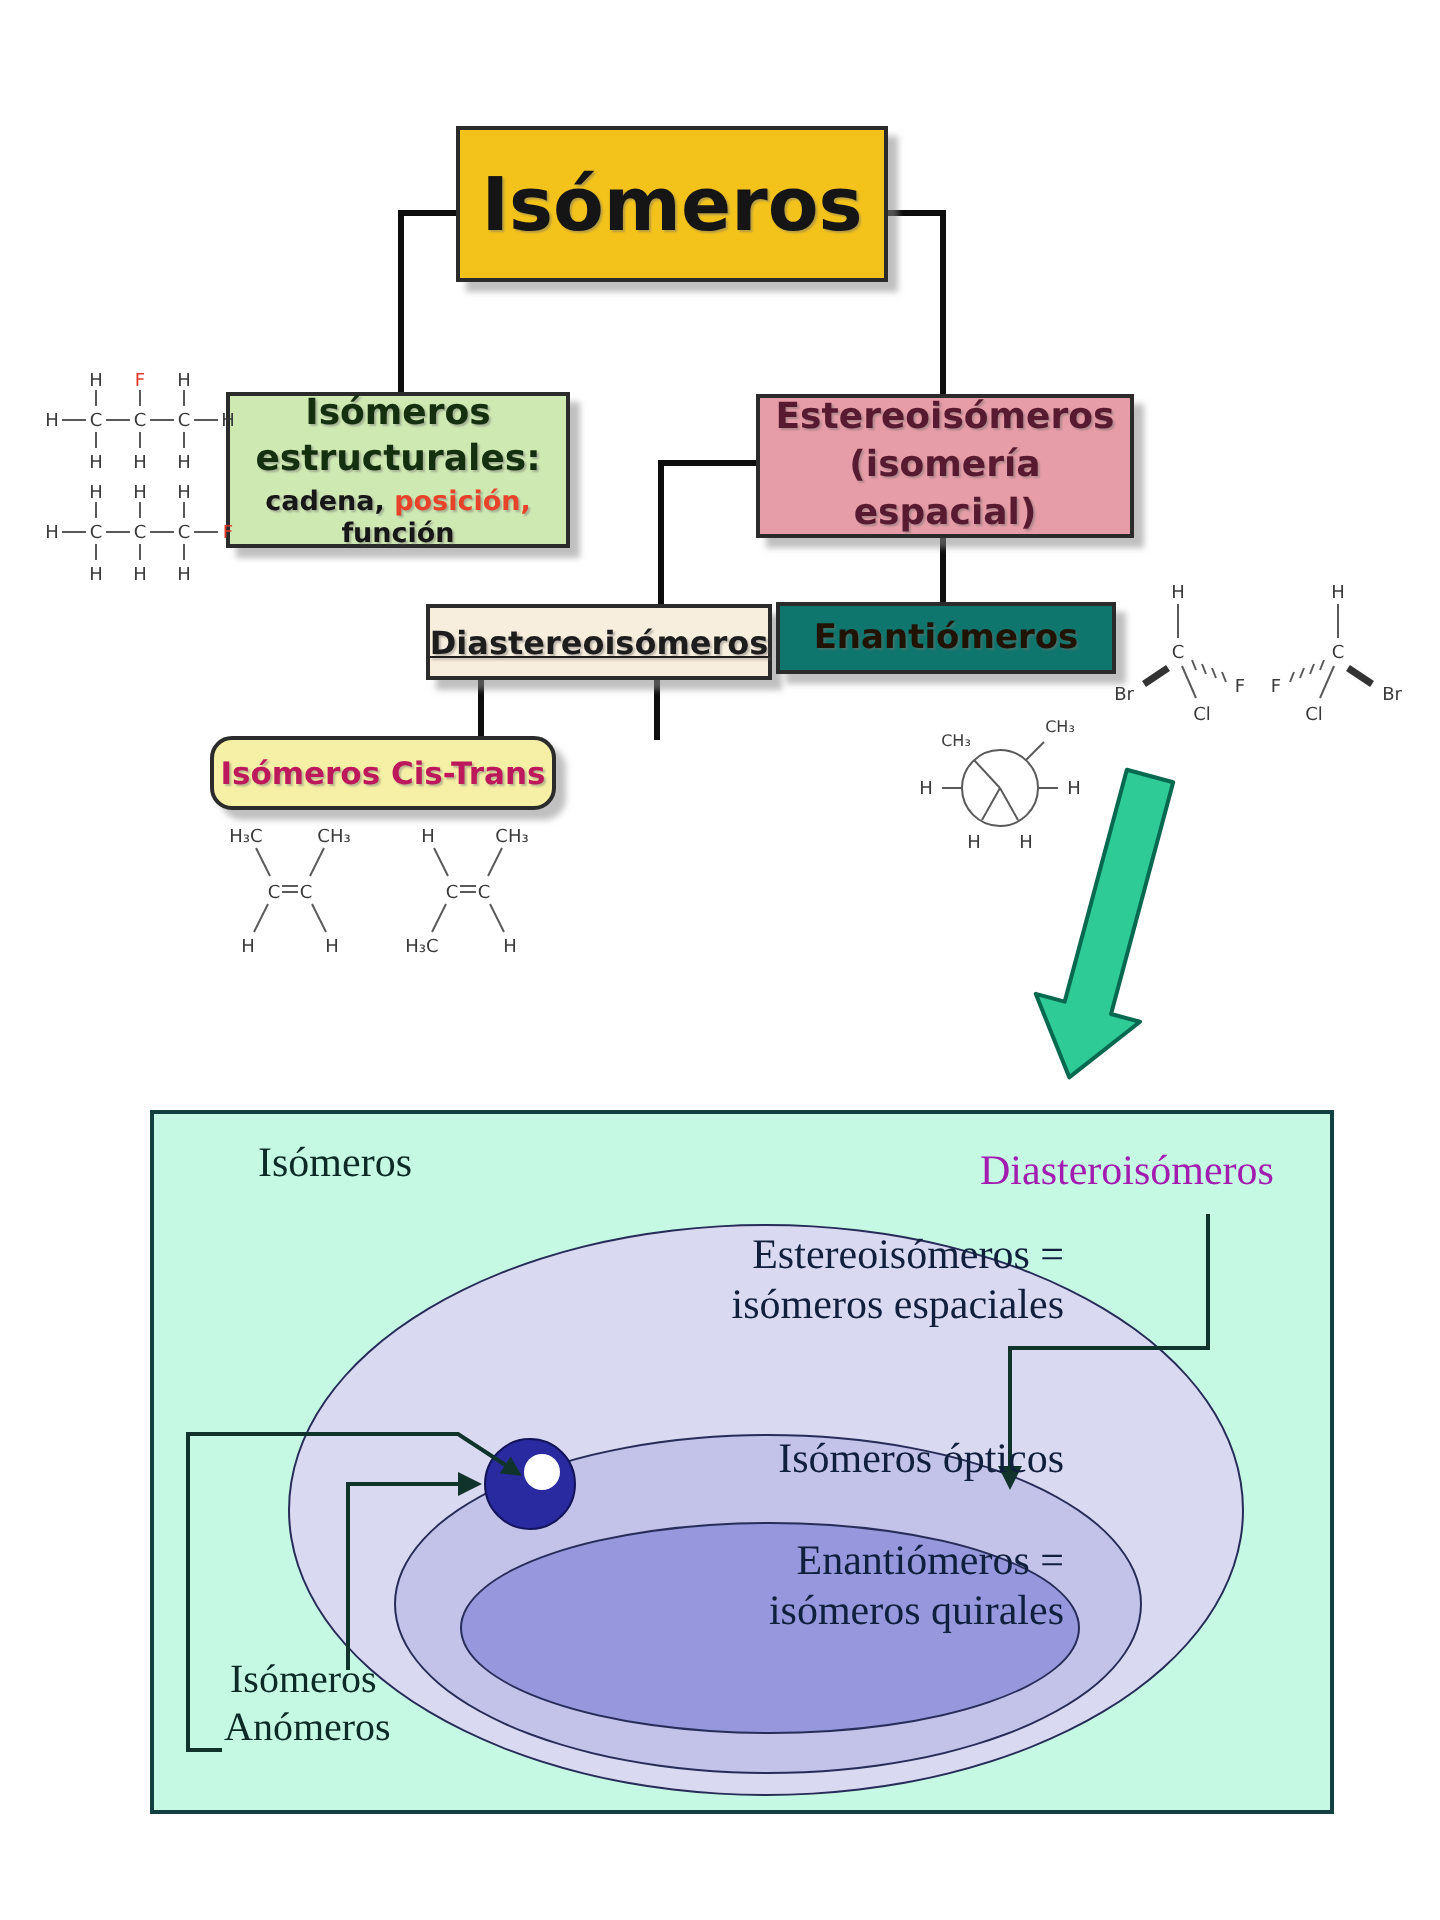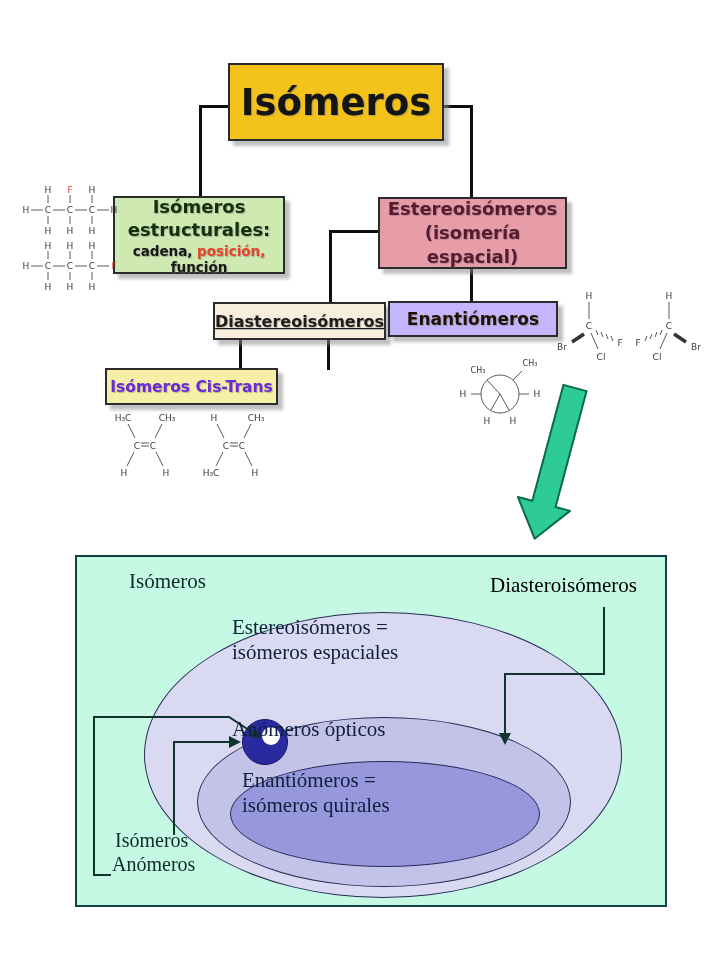--- a/index.html
+++ b/index.html
@@ -10,22 +10,22 @@
         align-items:center;justify-content:center;text-align:center;
         box-shadow:5px 5px 3px rgba(140,140,140,.55);font-weight:bold;
         text-shadow:1px 1px 1px rgba(110,110,110,.45);}
   .box-root{left:228px;top:63px;width:212px;height:74px;background:#f3c31b;font-size:37px;color:#151515;}
   .box-estr{left:113px;top:196px;width:168px;height:74px;background:#cfe9b3;color:#15300f;}
   .box-estr .t{font-size:18px;line-height:23px;}
   .box-estr .sub{font-size:13.5px;color:#171717;margin-top:2px;}
   .box-estr .sub .red{color:#e8432a;}
   .box-ester{left:378px;top:197px;width:185px;height:68px;background:#e79da7;color:#571a30;font-size:18px;line-height:24px;text-align:center;}
   .box-diast{left:213px;top:302px;width:169px;height:34px;background:#f8eedd;color:#1d1d1d;font-size:16px;text-decoration:underline;}
-  .box-enan{left:388px;top:301px;width:166px;height:32px;background:#c4b5fd;color:#211304;font-size:17px;}
-  .box-cis{left:105px;top:368px;width:169px;height:33px;background:#f5f0a5;color:#6d28d9;font-size:15.5px;}
+  .box-enan{left:388px;top:301px;width:166px;height:32px;background:#0f766e;color:#211304;font-size:17px;}
+  .box-cis{left:105px;top:368px;width:169px;height:33px;background:#f5f0a5;color:#be185d;font-size:15.5px;border-radius:11px;}
   .box-conf{left:299px;top:368px;width:166px;height:33px;background:#dde9ee;color:#1d1d1d;font-size:16px;}
   
   .line{position:absolute;background:#0d0d0d;}
   
   .chem{position:absolute;}
   .chem text{font-family:"DejaVu Sans",sans-serif;font-size:9px;fill:#3a3a3a;text-anchor:middle;}
   .chem text.red{fill:#e03a2a;}
   .chem line{stroke:#5a5a5a;stroke-width:1;}
   .chem .wedge{stroke:#333;stroke-width:3.5;}
   
@@ -33,23 +33,23 @@
   
   .venn{position:absolute;left:75px;top:555px;width:588px;height:348px;background:#c6f9e4;
         border:2px solid #134040;font-family:"Liberation Serif","DejaVu Serif",serif;}
   .ellipse{position:absolute;border-radius:50%;border:1.5px solid #272c58;}
   .el-outer{left:67px;top:55px;width:476px;height:284px;background:#d9d9f1;}
   .el-middle{left:120px;top:160px;width:372px;height:168px;background:#c3c3ea;}
   .el-inner{left:153px;top:204px;width:308px;height:104px;background:#9697dc;}
   .donut{position:absolute;left:165px;top:162px;width:44px;height:44px;border-radius:50%;
          background:#2a2aa0;border:1px solid #14145a;}
   .donut-hole{position:absolute;left:19px;top:7px;width:18px;height:18px;border-radius:50%;background:#ffffff;}
-  .vtext{position:absolute;color:#101f3c;font-size:21px;line-height:25px;text-align:left;}
+  .vtext{position:absolute;color:#101f3c;font-size:21px;line-height:25px;text-align:right;}
   .vlabel{position:absolute;font-size:21px;color:#0d2b26;}
-  .vblue{color:#000000;}
+  .vblue{color:#a21caf;}
   .vsmall{font-size:20px;}
   .vlines{position:absolute;left:0;top:0;pointer-events:none;}
 </style>
 </head>
 <body>
 
 <div class="page">
 
   <div class="line" style="left:199px;top:105px;width:31px;height:3px"></div>
   <div class="line" style="left:199px;top:105px;width:3px;height:93px"></div>
@@ -245,21 +245,21 @@
     </svg>
 
     <div class="vlabel" style="left:52px;top:12px">Isómeros</div>
     <div class="vlabel vblue" style="left:413px;top:16px">Diasteroisómeros</div>
 
     <div class="vtext" style="left:155px;top:58px;width:300px">
       <div>Estereoisómeros =</div>
       <div>isómeros espaciales</div>
     </div>
 
-    <div class="vtext" style="left:155px;top:160px;width:300px">Anómeros ópticos</div>
+    <div class="vtext" style="left:155px;top:160px;width:300px">Isómeros ópticos</div>
 
     <div class="vtext" style="left:165px;top:211px;width:290px">
       <div>Enantiómeros =</div>
       <div>isómeros quirales</div>
     </div>
 
     <div class="vlabel vsmall" style="left:38px;top:272px">Isómeros</div>
     <div class="vlabel vsmall" style="left:35px;top:296px">Anómeros</div>
   </div>
 

